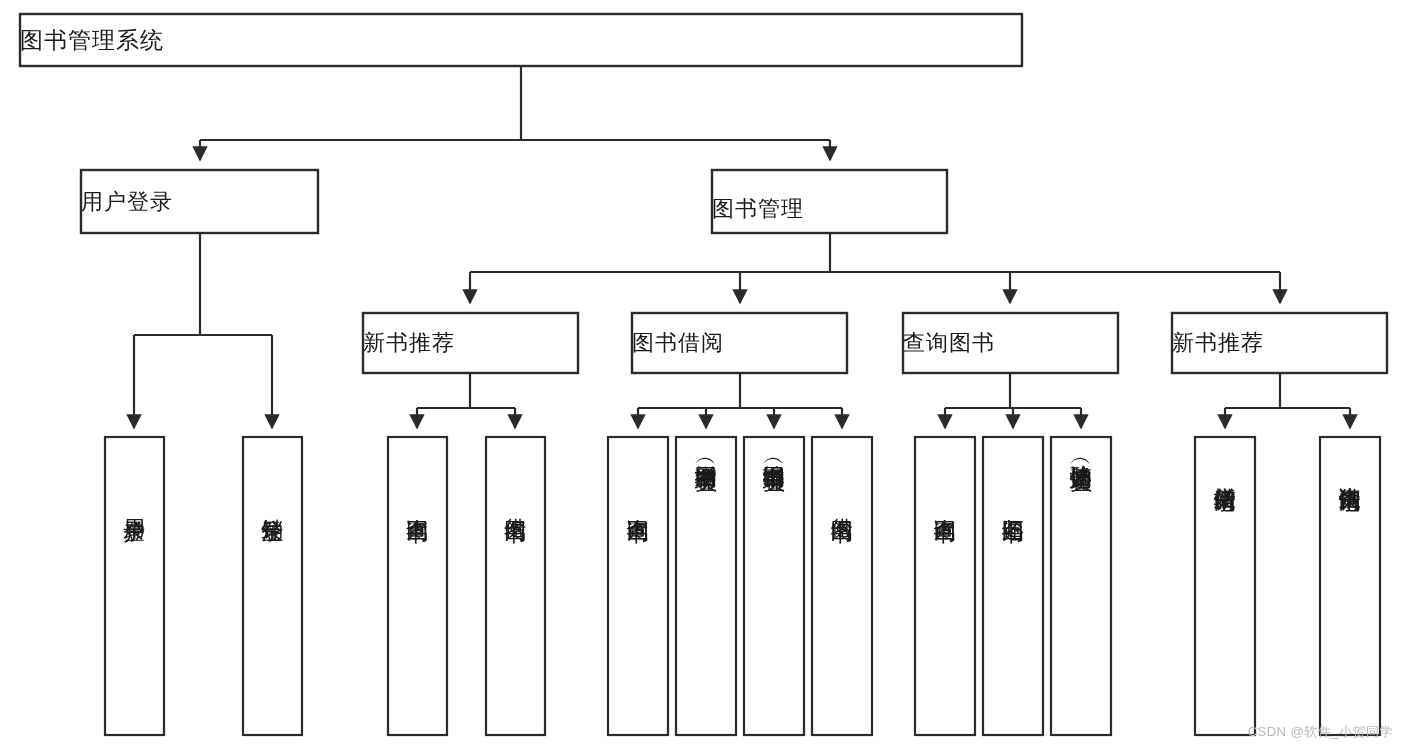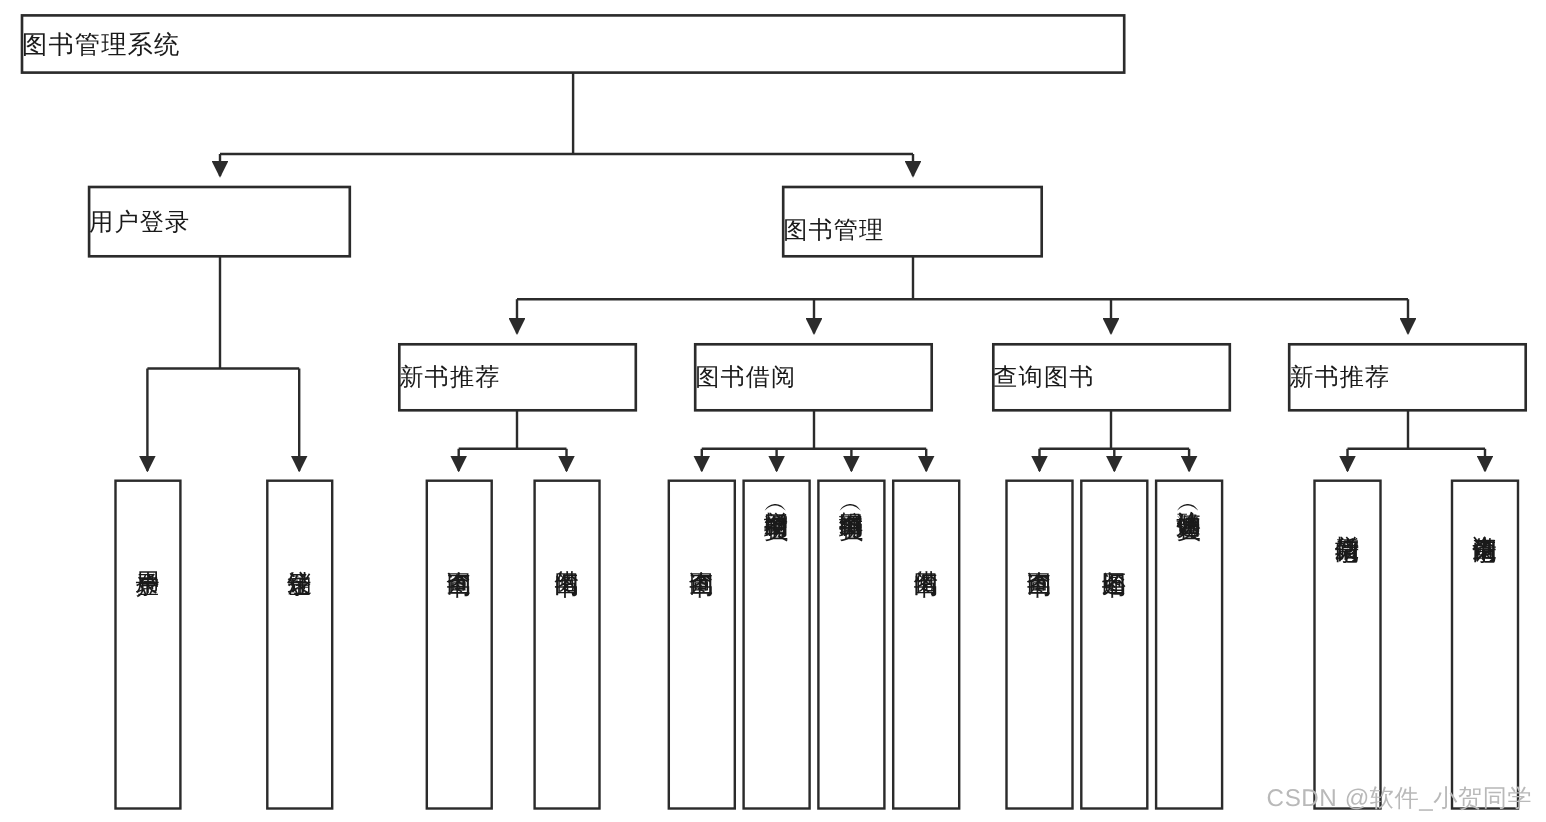--- a/index.html
+++ b/index.html
@@ -41,21 +41,21 @@
   }
   .arrow-head {
     fill: #2b2b2b;
     stroke: none;
   }
   .watermark {
     position: absolute;
     right: 12px;
     bottom: 6px;
     font-family: "Liberation Sans", "DejaVu Sans", sans-serif;
-    font-size: 22px;
+    font-size: 13px;
     color: #b9b9b9;
     letter-spacing: 0.5px;
     white-space: nowrap;
     pointer-events: none;
     user-select: none;
   }
   .vlabel-wrap {
     position: absolute;
     display: flex;
     align-items: flex-start;

